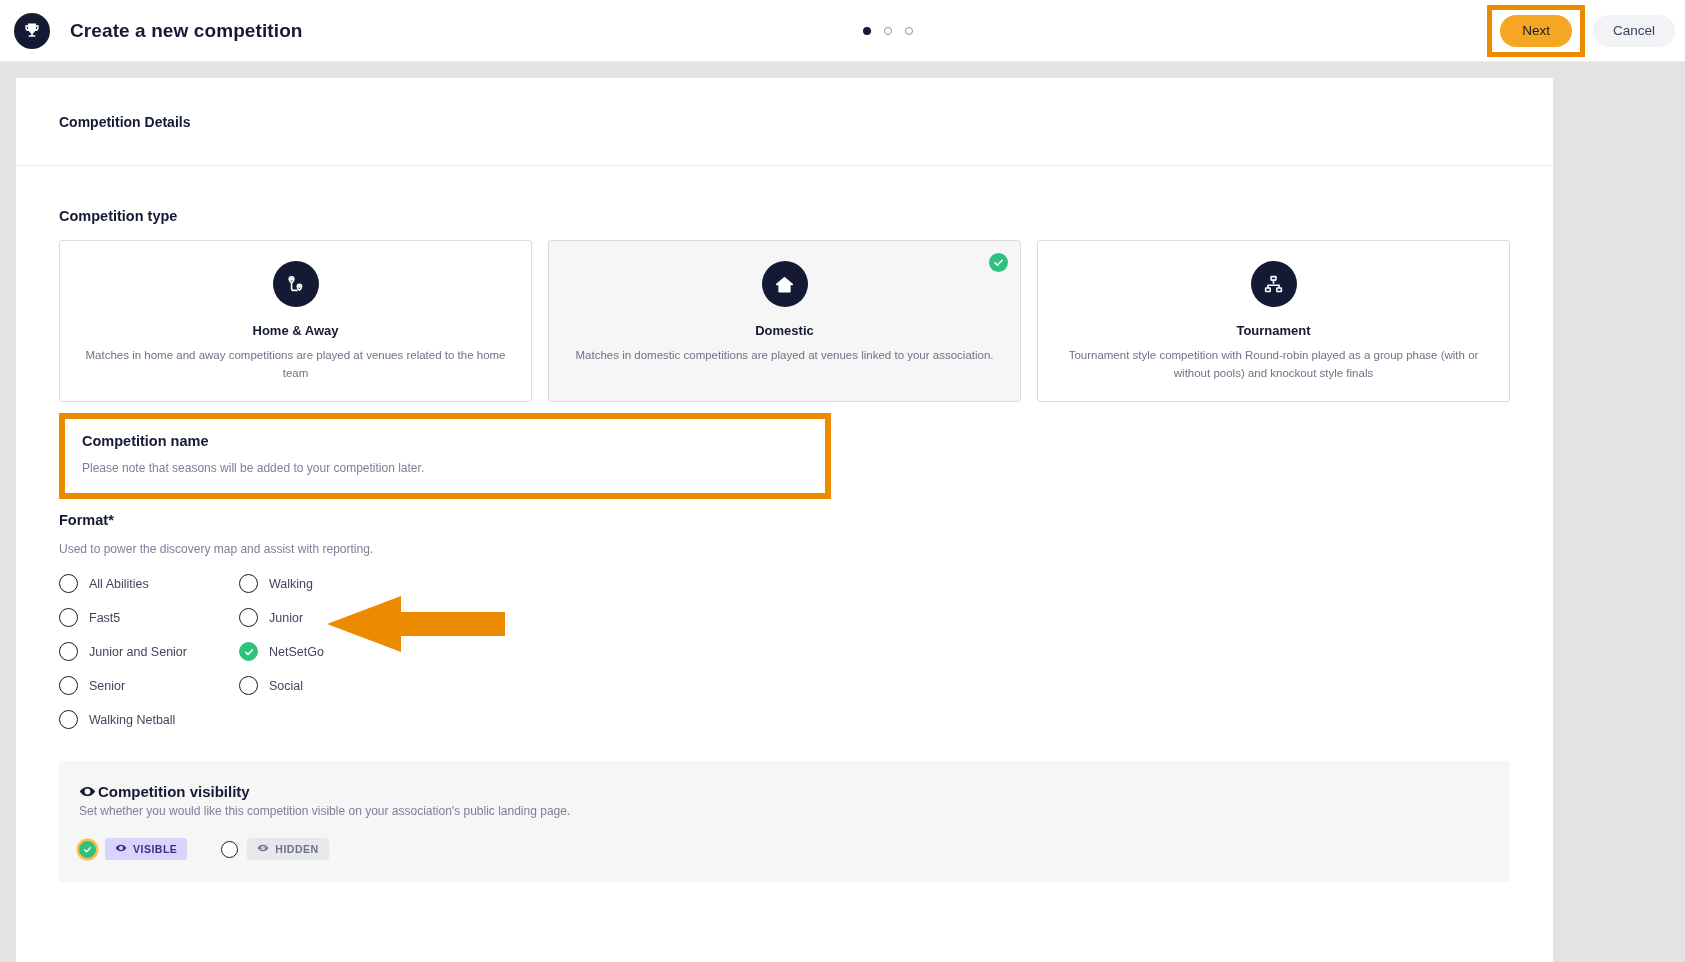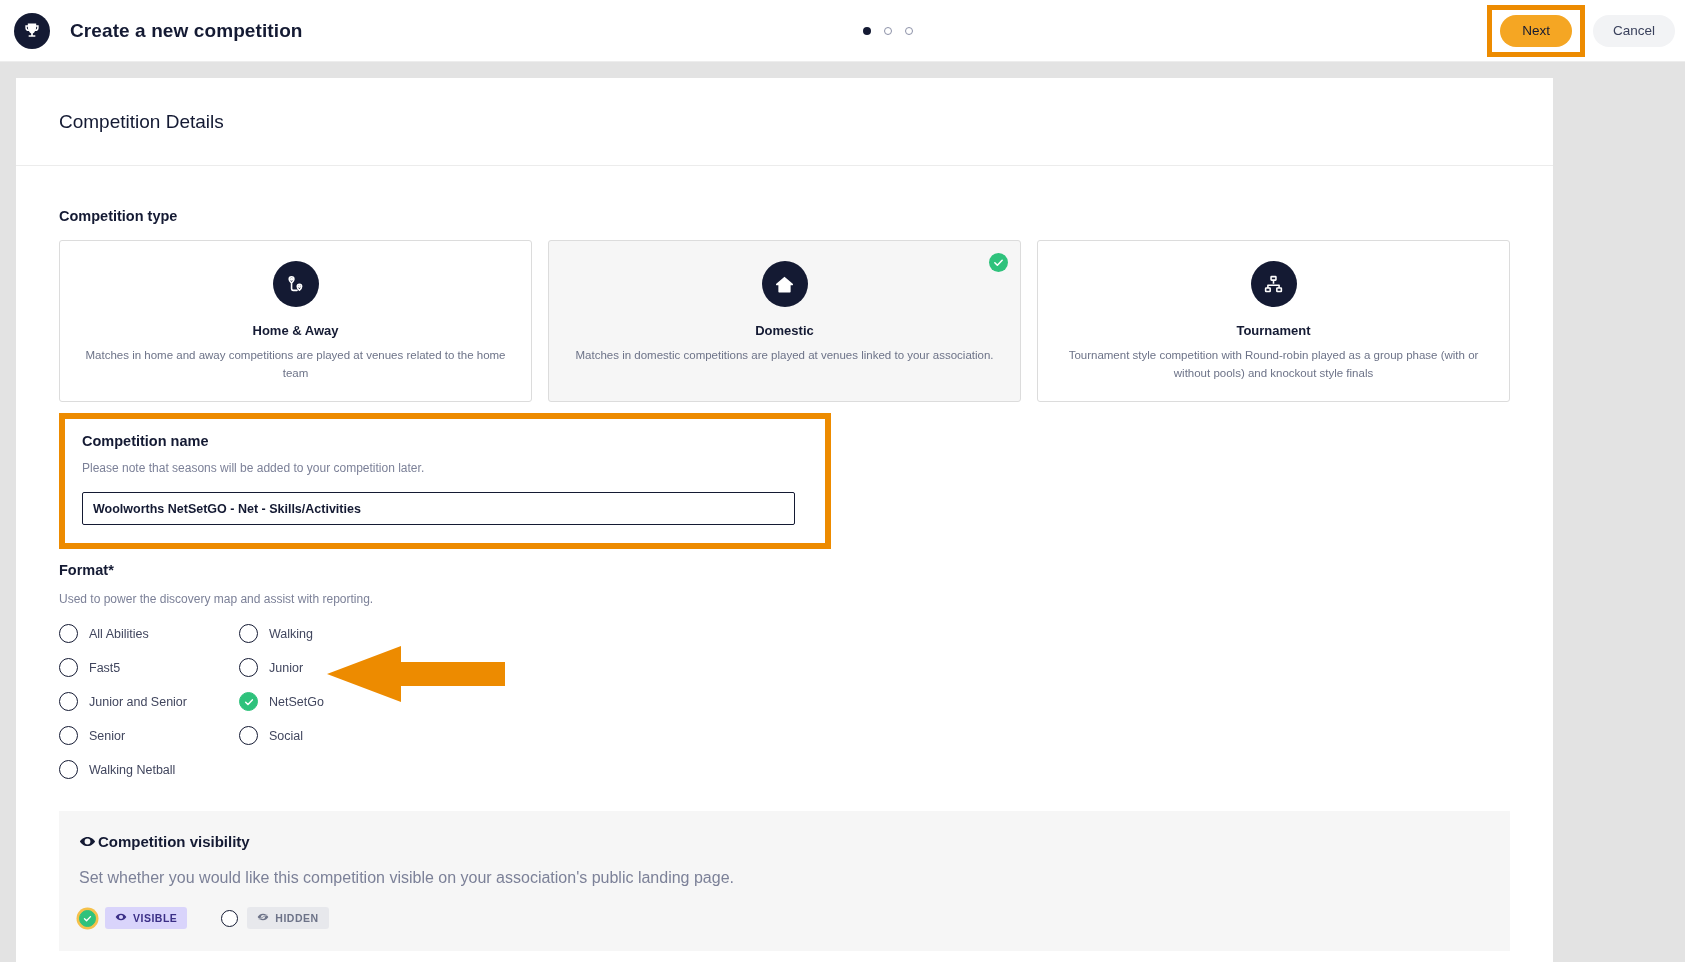--- a/index.html
+++ b/index.html
@@ -71,21 +71,21 @@
   .page-card {
     position: absolute; top: 78px; left: 16px;
     width: 1537px; min-height: 884px;
     background: #ffffff;
   }
   .card-head {
     height: 88px; display: flex; align-items: center;
     padding-left: 43px;
     border-bottom: 1px solid #ececec;
   }
-  .card-head-title { font-size: 19px; font-weight: normal; color: #141a33; }
+  .card-head-title { font-size: 14px; font-weight: bold; color: #141a33; }
 
   .card-body { padding: 42px 43px 0 43px; }
 
   .section-label {
     font-size: 14.5px; font-weight: bold; color: #141a33;
     margin-bottom: 16px;
   }
 
   
   .type-row { display: flex; gap: 16px; }
@@ -165,21 +165,21 @@
 
   
   .vis-panel {
     margin-top: 30px;
     background: #f6f6f6;
     padding: 22px 20px 22px 20px;
     width: 1451px;
   }
   .vis-head { display: flex; align-items: flex-start; gap: 2px; }
   .vis-title { font-size: 15px; font-weight: bold; color: #141a33; }
-  .vis-help { font-size: 16px; color: #7c8198; margin-top: 15px; }
+  .vis-help { font-size: 12px; color: #7c8198; }
   .vis-options { display: flex; align-items: center; gap: 34px; margin-top: 20px; }
   .vis-opt { display: flex; align-items: center; gap: 9px; cursor: pointer; }
   .vis-radio {
     width: 17px; height: 17px; border-radius: 50%;
     border: 1.5px solid #141a33; background: #fff;
     display: flex; align-items: center; justify-content: center;
     flex: 0 0 auto;
   }
   .vis-radio.checked {
     background: #2fc27c; border-color: #2fc27c;
@@ -272,21 +272,20 @@
         </div>
         <div class="type-title">Tournament</div>
         <div class="type-desc">Tournament style competition with Round-robin played as a group phase (with or without pools) and knockout style finals</div>
       </div>
 
     </div>
 
     <div class="name-highlight">
       <div class="field-label">Competition name</div>
       <div class="field-help">Please note that seasons will be added to your competition later.</div>
-      <input class="text-input" type="text" value="Woolworths NetSetGO - Net - Skills/Activities" style="">
     </div>
 
     <div class="format-block">
       <div class="req-label">Format*</div>
       <div class="req-help">Used to power the discovery map and assist with reporting.</div>
 
       <div class="radio-grid">
         <label class="radio-opt">
           <span class="radio-mark"></span>
           <span class="radio-text">All Abilities</span>

